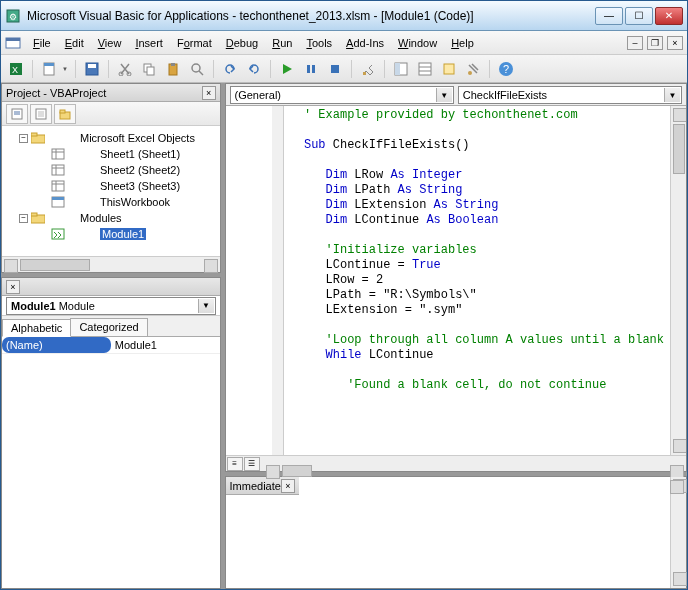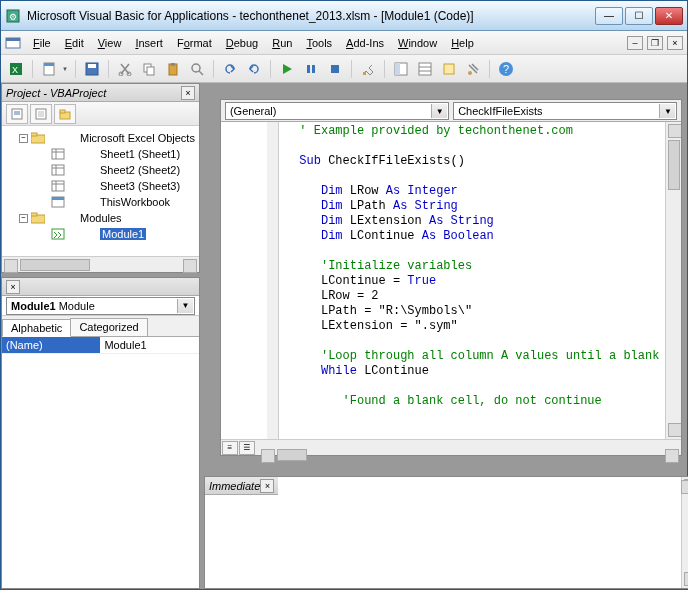--- a/index.html
+++ b/index.html
@@ -17,21 +17,21 @@
 .menubar .menu-item u { text-decoration: underline; }
 .menubar .spacer { flex: 1; }
 .mdi-btn { width: 16px; height: 14px; border: 1px solid #999; background: #f0f0f0; display: flex; align-items: center; justify-content: center; font-size: 9px; margin-left: 2px; cursor: pointer; }
 .toolbar { height: 28px; background: linear-gradient(#f5f5f5,#e5e5e5); display: flex; align-items: center; padding: 0 4px; border-bottom: 1px solid #bbb; gap: 2px; }
 .tbtn { width: 22px; height: 22px; display: flex; align-items: center; justify-content: center; cursor: pointer; border-radius: 2px; }
 .tsep { width: 1px; height: 18px; background: #ccc; margin: 0 3px; }
 .tdrop { width: 8px; font-size: 6px; color: #555; cursor: pointer; }
 .body-area { flex: 1; display: flex; background: #999; }
 .left-col { width: 233px; display: flex; flex-direction: column; border-right: 4px solid #999; }
 .pane { background: #fff; border: 1px solid #888; display: flex; flex-direction: column; }
-.pane-title { height: 18px; background: linear-gradient(#e8e8e8,#d4d4d4); display: flex; align-items: center; padding: 0 4px; font-size: 11px; border-bottom: 1px solid #aaa; font-style: italic; }
+.pane-title { height: 18px; background: linear-gradient(#e8e8e8,#d4d4d4); display: flex; align-items: center; padding: 0 4px; font-size: 11px; border-bottom: 1px solid #aaa; }
 .pane-title .ptxt { flex: 1; }
 .pane-title .pclose { width: 14px; height: 14px; border: 1px solid #999; background: #f0f0f0; display: flex; align-items: center; justify-content: center; font-size: 9px; cursor: pointer; }
 .proj-toolbar { height: 24px; background: linear-gradient(#f8f8f8,#e8e8e8); display: flex; align-items: center; padding: 0 4px; gap: 2px; border-bottom: 1px solid #ccc; }
 .proj-tbtn { width: 22px; height: 20px; border: 1px solid #bbb; background: #f8f8f8; display: flex; align-items: center; justify-content: center; cursor: pointer; }
 .tree { flex: 1; padding: 4px; overflow: auto; font-size: 11px; }
 .tree-node { display: flex; align-items: center; gap: 3px; padding: 1px 0; }
 .tree-indent { display: inline-block; }
 .tree-toggle { width: 9px; height: 9px; border: 1px solid #888; display: inline-flex; align-items: center; justify-content: center; font-size: 8px; line-height: 1; cursor: pointer; background:#fff; }
 .tree-icon { width: 14px; height: 14px; display: inline-flex; align-items: center; justify-content: center; }
 .tree-label { white-space: nowrap; margin-left: 32px; }
@@ -44,23 +44,23 @@
 .prop-header select, .prop-header .combo { flex: 1; font-size: 11px; }
 .combo { border: 1px solid #888; height: 18px; display: flex; align-items: center; padding: 0 4px; background:#fff; position: relative; }
 .combo .arrow { position:absolute; right:1px; top:1px; bottom:1px; width:16px; background:linear-gradient(#f0f0f0,#ddd); border-left:1px solid #aaa; display:flex; align-items:center; justify-content:center; font-size:8px; }
 .prop-tabs { display: flex; border-bottom: 1px solid #aaa; background:#f0f0f0; }
 .prop-tab { padding: 2px 8px; border: 1px solid #aaa; border-bottom: none; background: #f8f8f8; cursor: pointer; margin-right: -1px; margin-top:2px; font-size:11px;}
 .prop-tab.active { background: #fff; border-bottom: 1px solid #fff; position: relative; top: 1px; }
 .prop-grid { flex: 1; overflow:auto; }
 .prop-row { display: flex; border-bottom: 1px solid #eee; }
 .prop-name { width: 50%; padding: 2px 4px; background: #fff; }
 .prop-val { width: 50%; padding: 2px 4px; background:#fff; }
-.prop-row.sel .prop-name { background:#316ac5; color:#fff; }
+.prop-row.sel .prop-name { background:#316ac5; color:#fff;border-radius:7px; }
 .right-col { flex: 1; display: flex; flex-direction: column; }
-.code-pane { flex: 1; background: #fff; border: 1px solid #888; display: flex; flex-direction: column; margin:16px;justify-content:space-between; }
+.code-pane { flex: 1; background: #fff; border: 1px solid #888; display: flex; flex-direction: column; margin:0;justify-content:space-between; }
 .code-combos { height: 22px; display: flex; gap: 0; border-bottom: 1px solid #aaa; padding:2px; background:#eee;}
 .code-combos .combo { flex: 1; margin: 0 2px; }
 .code-body { flex: 1; display: flex; position: relative; font-family: Consolas, "Courier New", monospace; font-size: 12px; overflow: hidden; padding-left: 46px; }
 .margin-bar { width: 12px; background: #f0f0f0; border-right: 1px solid #ccc; }
 .code-text { flex: 1; padding: 2px 6px; white-space: pre; line-height: 15px; overflow: hidden; }
 .vscroll { width: 16px; background: #eee; border-left: 1px solid #ccc; position:relative; }
 .vscroll::before{content:"";position:absolute;top:2px;left:2px;width:12px;height:12px;background:#ddd;border:1px solid #aaa;}
 .vscroll::after{content:"";position:absolute;bottom:2px;left:2px;width:12px;height:12px;background:#ddd;border:1px solid #aaa;}
 .vscroll .thumb{position:absolute;top:18px;left:2px;width:12px;height:50px;background:#d2d2d2;border:1px solid #aaa;}
 .code-hbar { height: 16px; background: #eee; border-top: 1px solid #ccc; display:flex; align-items:center;}

